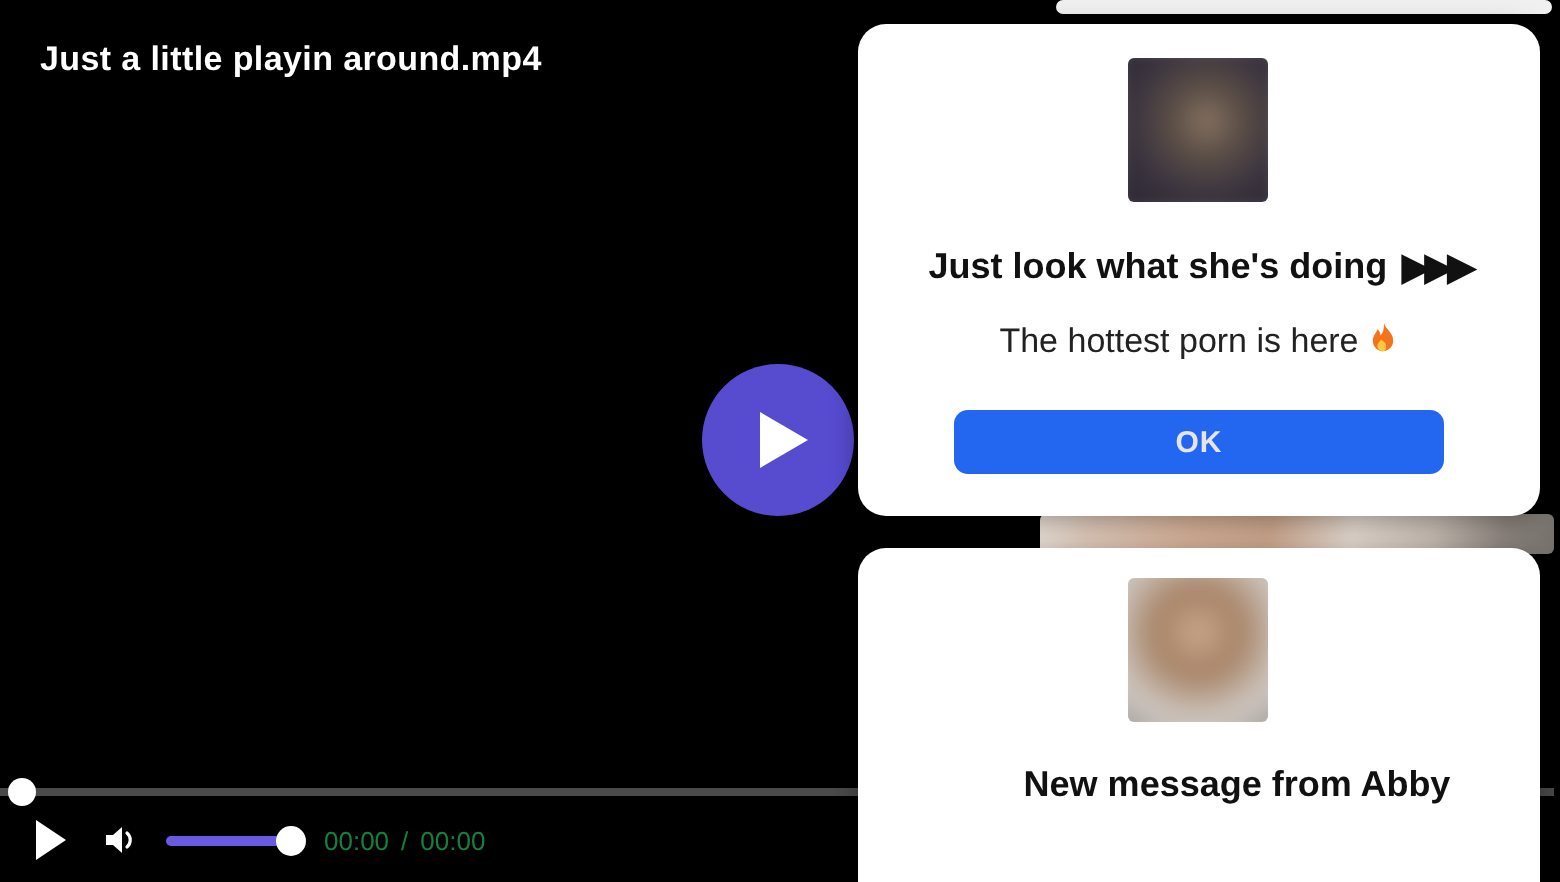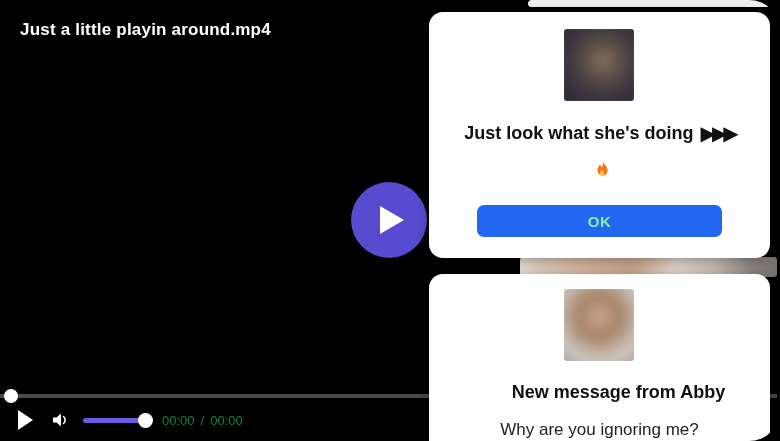--- a/index.html
+++ b/index.html
@@ -4,21 +4,21 @@
 <style>
   :root{
     --play-purple:#574BD0;
     --volume-purple:#6A5AE2;
     --ok-blue:#2367F0;
     --track-gray:#4A4A4A;
   }
   *{margin:0;padding:0;box-sizing:border-box;}
   html,body{background:#000;}
   body{font-family:"Liberation Sans",sans-serif;}
-  .screen{position:relative;width:780px;height:441px;background:#000;overflow:hidden;border-radius:31px;}
+  .screen{position:relative;width:780px;height:441px;background:#000;overflow:hidden;}
 
   
   .video-title{position:absolute;left:20px;top:20px;color:#fff;font-size:17px;font-weight:bold;letter-spacing:.2px;}
 
   .big-play{position:absolute;left:351px;top:182px;width:76px;height:76px;border-radius:50%;
     background:var(--play-purple);display:flex;align-items:center;justify-content:center;cursor:pointer;}
   .big-play svg{margin-left:6px;}
 
   .progress-track{position:absolute;left:0;top:394px;width:777px;height:4px;background:var(--track-gray);z-index:1;}
   .progress-knob{position:absolute;left:4px;top:389px;width:14px;height:14px;border-radius:50%;background:#fff;z-index:2;cursor:pointer;}
@@ -50,21 +50,21 @@
 
   .popup-title{position:absolute;left:0;width:100%;text-align:center;font-size:18px;font-weight:bold;color:#111;line-height:26px;}
   .popup-text{position:absolute;left:0;width:100%;text-align:center;font-size:17px;color:#222;line-height:22px;}
   .arrows{font-family:"DejaVu Sans",sans-serif;font-size:20px;letter-spacing:-4px;margin-left:7px;vertical-align:-1px;}
   .fire{vertical-align:-2px;margin-left:5px;}
 
   .p1-thumb{top:17px;}
   .p1-title{top:108px;}
   .p1-sub{top:148px;}
   .ok-button{position:absolute;left:48px;top:193px;width:245px;height:32px;border:none;border-radius:7px;
-    background:var(--ok-blue);color:#86efac;font-size:15px;font-weight:bold;font-family:"Liberation Sans",sans-serif;
+    background:var(--ok-blue);color:#e5e5e5;font-size:15px;font-weight:bold;font-family:"Liberation Sans",sans-serif;
     letter-spacing:.5px;cursor:pointer;}
 
   .p2-thumb{top:15px;}
   .p2-title{top:105px;margin-left:19px;}
   .p2-body{top:145px;}
 </style>
 </head>
 <body>
 
 <div class="screen">
@@ -101,28 +101,27 @@
   <div class="vol-track"></div>
   <div class="vol-knob"></div>
 
   <div class="time-display"><span>00:00</span><span class="sep">/</span><span>00:00</span></div>
 
   <div class="popup popup-offer">
     <div class="thumb thumb-dark p1-thumb">
         <div class="ph"></div>
       </div>
     <div class="popup-title p1-title"><span>Just look what she's doing</span><span class="arrows">▶▶▶</span></div>
-    <div class="popup-text p1-sub"><svg class="fire" width="15" height="17" viewBox="0 0 15 17">
+    <div class="popup-text p1-sub"><span>The hottest porn is here</span><svg class="fire" width="15" height="17" viewBox="0 0 15 17">
         <path d="M8 0.5 C8.6 3.6 12.6 5.1 12.6 9.3 C12.6 12.3 10.4 14.6 7.5 14.6 C4.6 14.6 2.4 12.3 2.4 9.3 C2.4 6.7 4.1 5.5 4.8 3.6 C5.8 4.6 6.3 5.5 6.2 6.9 C7.5 5.5 8.2 3.1 8 0.5 Z" fill="#F4731E"></path>
         <path d="M7.5 14.6 C5.9 14.6 4.7 13.4 4.7 11.9 C4.7 10.4 6 9.9 6.5 8.7 C7.1 9.4 9 10 9 11.9 C9 13.4 9.1 14.6 7.5 14.6 Z" fill="#FFC93C"></path>
       </svg></div>
     <button class="ok-button">OK</button>
   </div>
 
   <div class="popup popup-message">
     <div class="thumb thumb-light p2-thumb">
         <div class="ph"></div>
       </div>
     <div class="popup-title p2-title">New message from Abby</div>
-    <div class="popup-text p2-body">Why are you ignoring me?</div>
   </div>
 
 </div>
 
 </body></html>

